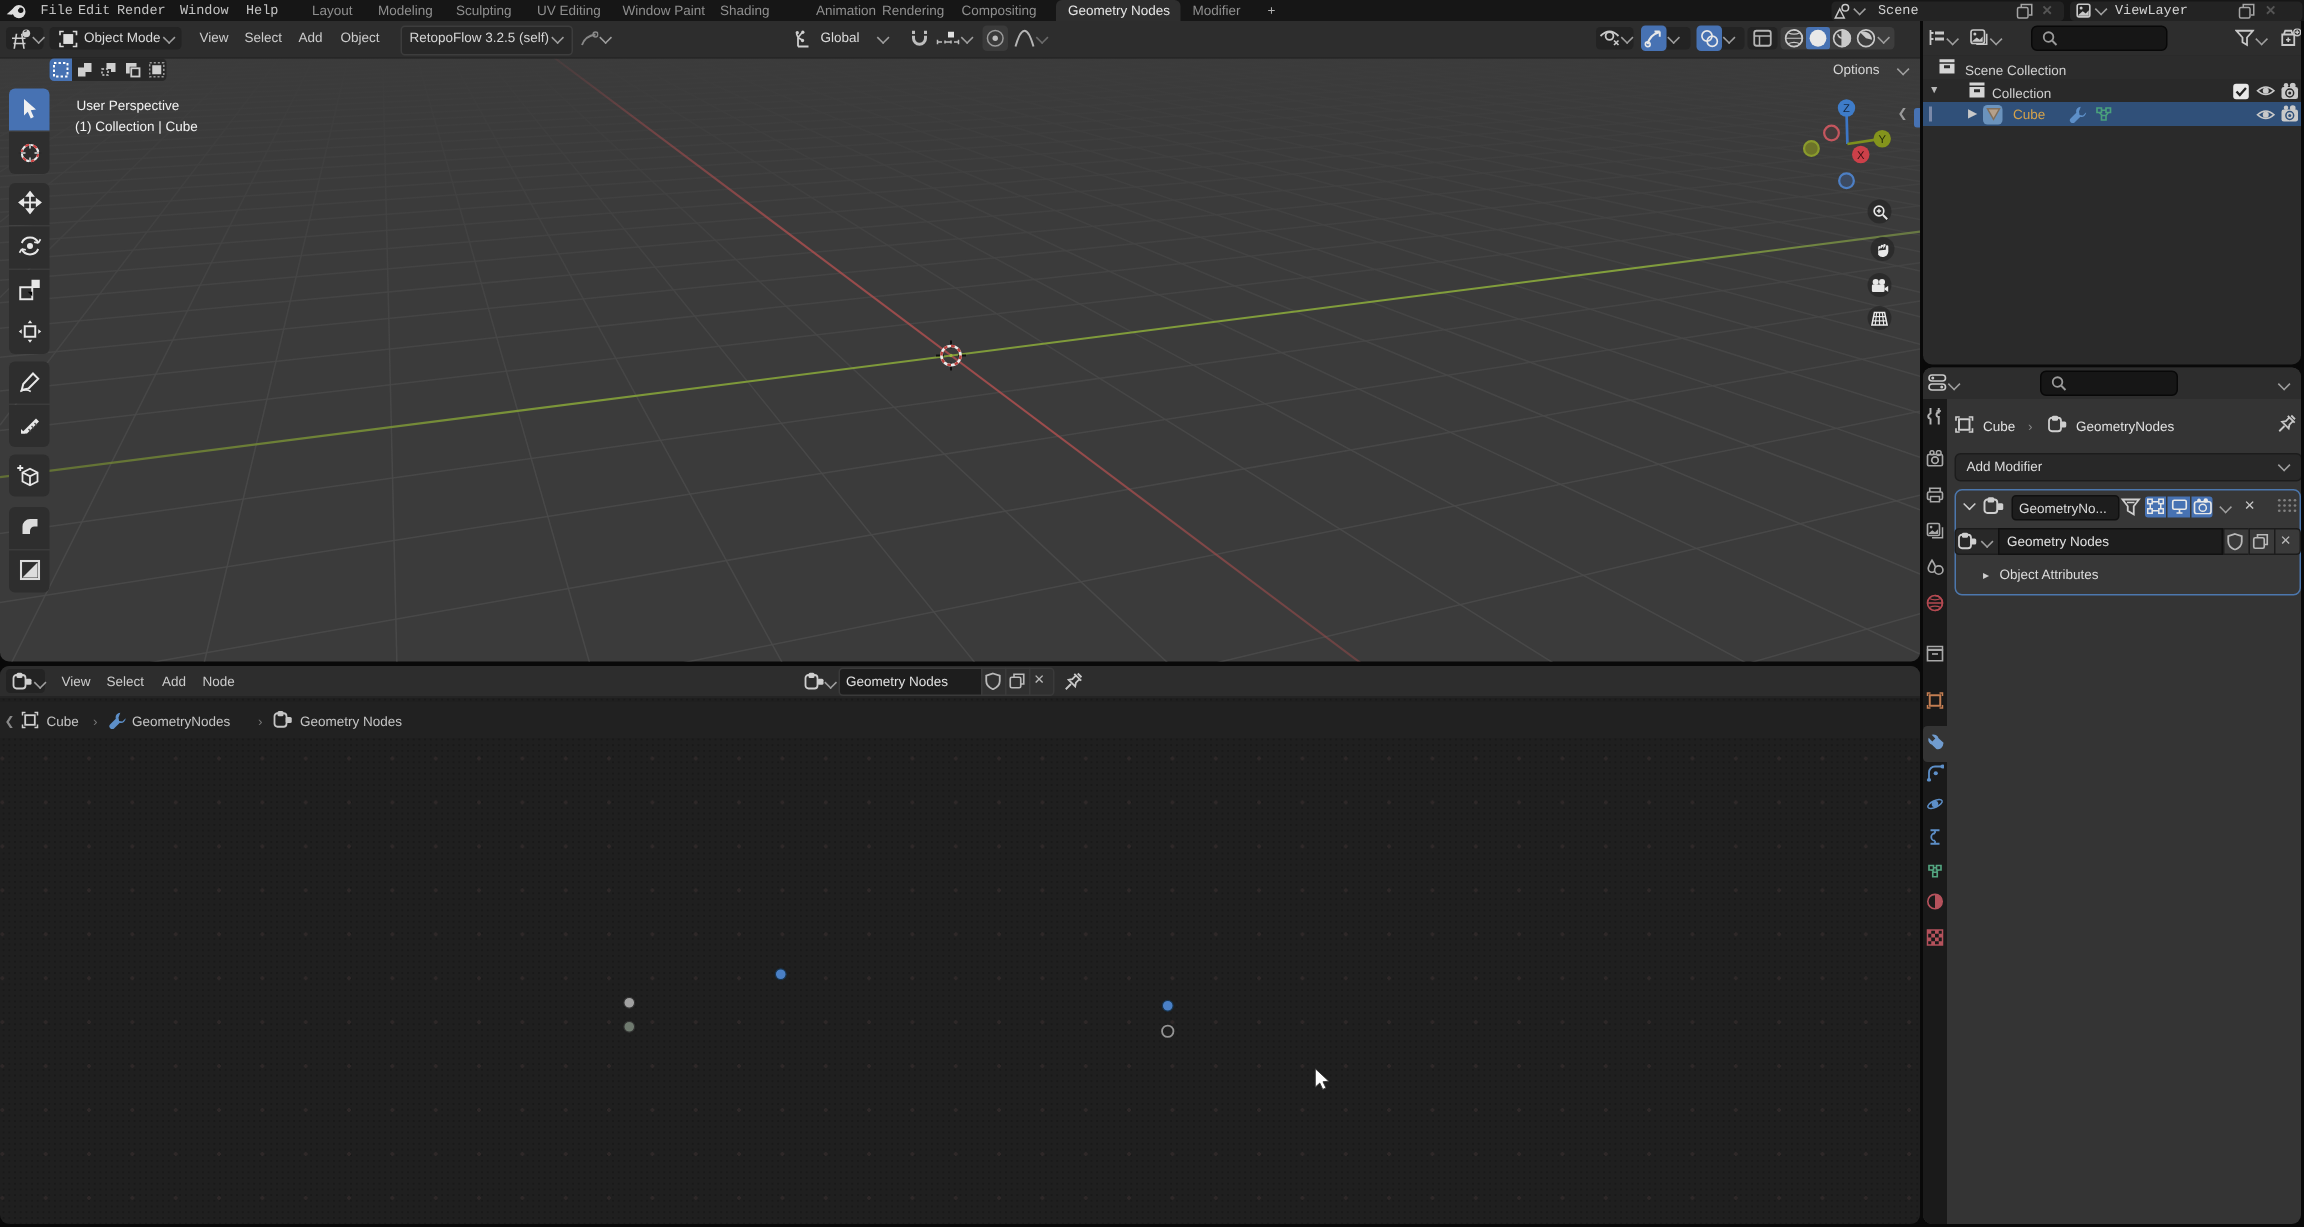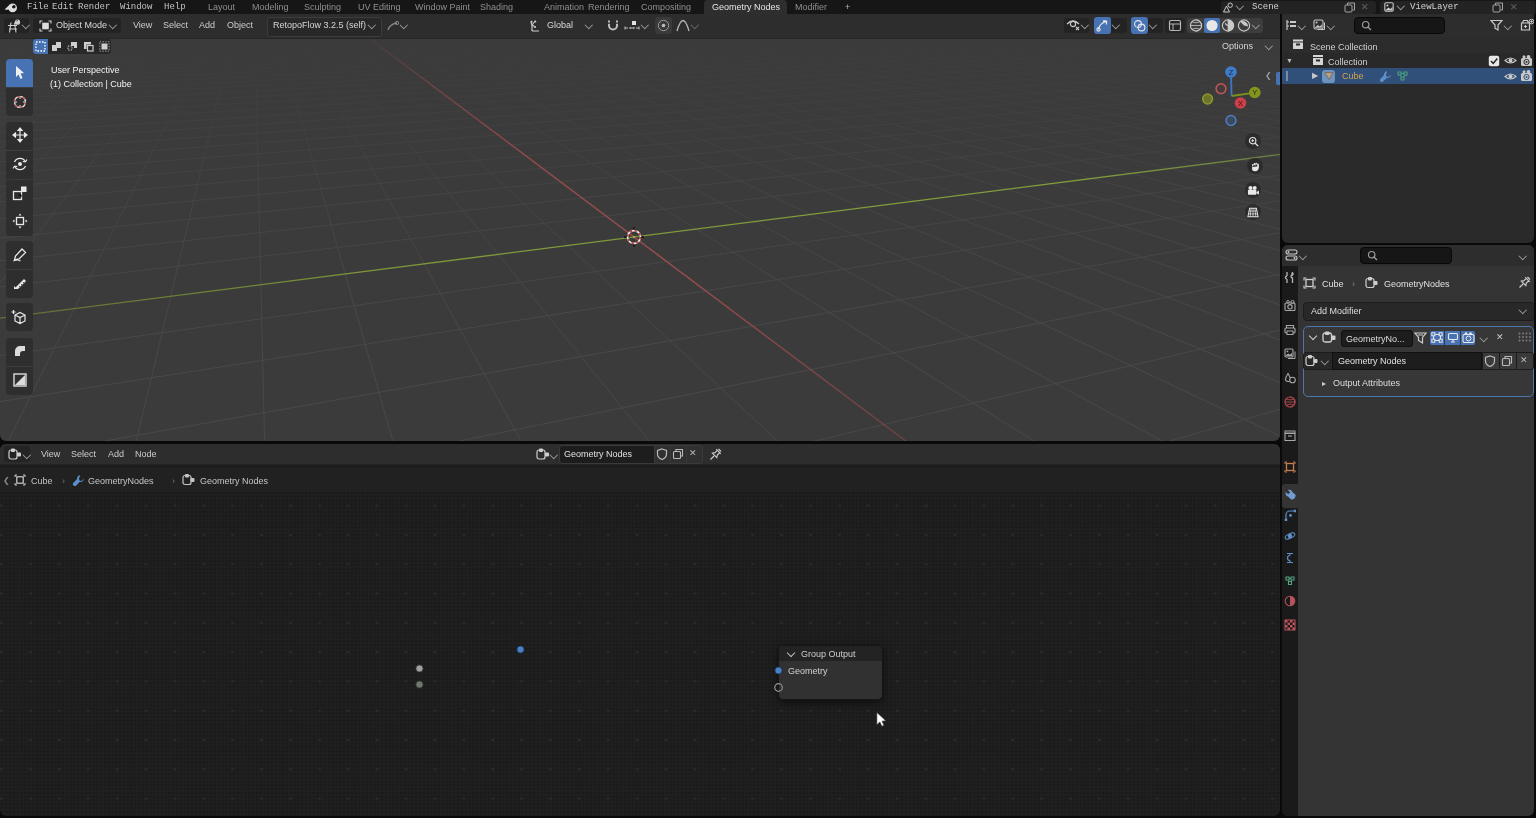--- a/index.html
+++ b/index.html
@@ -506,26 +506,20 @@
   <svg class="abs" style="left:515px;top:200px" width="11" height="11" viewBox="0 0 11 11">
       <circle cx="5.5" cy="5.5" r="3.6" fill="#4a80c6" stroke="#17344f" stroke-width="0.8"></circle>
     </svg>
   <svg class="abs" style="left:414px;top:219px" width="11" height="11" viewBox="0 0 11 11">
       <circle cx="5.5" cy="5.5" r="3.6" fill="#a1a1a1" stroke="#333" stroke-width="0.8"></circle>
     </svg>
   <svg class="abs" style="left:414px;top:235px" width="11" height="11" viewBox="0 0 11 11">
       <circle cx="5.5" cy="5.5" r="3.6" fill="#6f7a6f" stroke="#333" stroke-width="0.8"></circle>
     </svg>
 
-  <div class="abs" style="left:778px;top:201px;width:102.5px;height:53px;border-radius:5px;background:#313131;border:1px solid #151515;box-shadow:0 3px 8px rgba(0,0,0,0.5)">
-    <div class="abs" style="left:0;top:0;width:100%;height:15px;background:#232323;border-radius:4px 4px 0 0"></div>
-    <span class="abs" style="left:9px;top:4px;width:5px;height:5px;border-right:1.4px solid #bdbdbd;border-bottom:1.4px solid #bdbdbd;transform:rotate(45deg)"></span>
-    <span class="abs" style="left:22px;top:3.5px;color:#cdcdcd;font-size:9px">Group Output</span>
-    <span class="abs" style="left:9px;top:20px;color:#d2d2d2;font-size:9px">Geometry</span>
-  </div>
   <svg class="abs" style="left:773px;top:221px" width="11" height="11" viewBox="0 0 11 11">
       <circle cx="5.5" cy="5.5" r="3.6" fill="#4a80c6" stroke="#17344f" stroke-width="0.8"></circle>
     </svg>
   <svg class="abs" style="left:773px;top:238px" width="11" height="11" viewBox="0 0 11 11">
       <circle cx="5.5" cy="5.5" r="3.8" fill="none" stroke="#949494" stroke-width="1.2"></circle>
     </svg>
 
   <svg class="abs" style="left:876px;top:268px" width="12" height="17" viewBox="0 0 14 20" preserveAspectRatio="none">
       <path d="M1 0.5 L1 15 L4.5 11.8 L6.8 16.8 L9.3 15.6 L7 10.8 L11.5 10.3 Z" fill="#fdfdfd" stroke="#333" stroke-width="0.7"></path>
     </svg>
@@ -793,14 +787,14 @@
     </svg>
   <div class="abs" style="left:217px;top:107px;width:16px;height:16px;background:#3a3a3a;border:1px solid #1c1c1c"></div>
   <svg class="abs" style="left:219px;top:109.5px" width="12" height="12" viewBox="0 0 12 12">
       <rect x="1.5" y="3.5" width="7" height="7" rx="1" fill="none" stroke="#b9b9b9" stroke-width="1.1"></rect>
       <path d="M4 3.5 V1.5 H10.5 V8 H8.5" fill="none" stroke="#b9b9b9" stroke-width="1.1"></path>
     </svg>
   <div class="abs" style="left:234px;top:107px;width:16px;height:16px;background:#3a3a3a;border:1px solid #1c1c1c;border-radius:0 3px 3px 0"></div>
   <span class="abs" style="left:238px;top:110px;color:#b9b9b9;font-size:9px">✕</span>
 
   <span class="abs" style="left:40px;top:134px;color:#cfcfcf;font-size:8px">▸</span>
-  <span class="abs" style="left:51px;top:133px;color:#dddddd;font-size:9px">Output Attributes</span>
+  <span class="abs" style="left:51px;top:133px;color:#dddddd;font-size:9px">Object Attributes</span>
 </div>
 
 </body></html>

